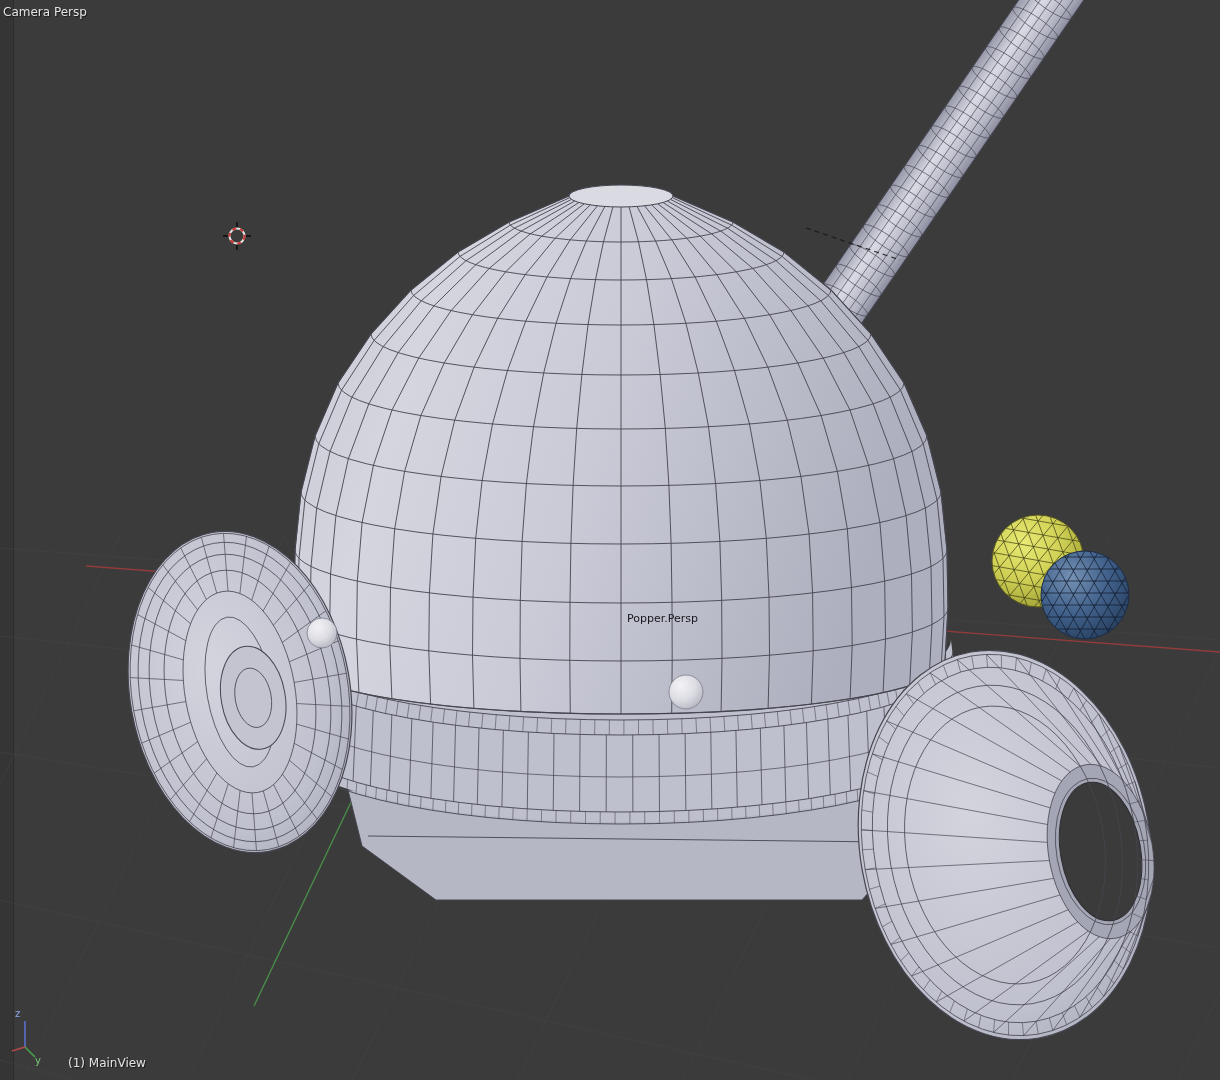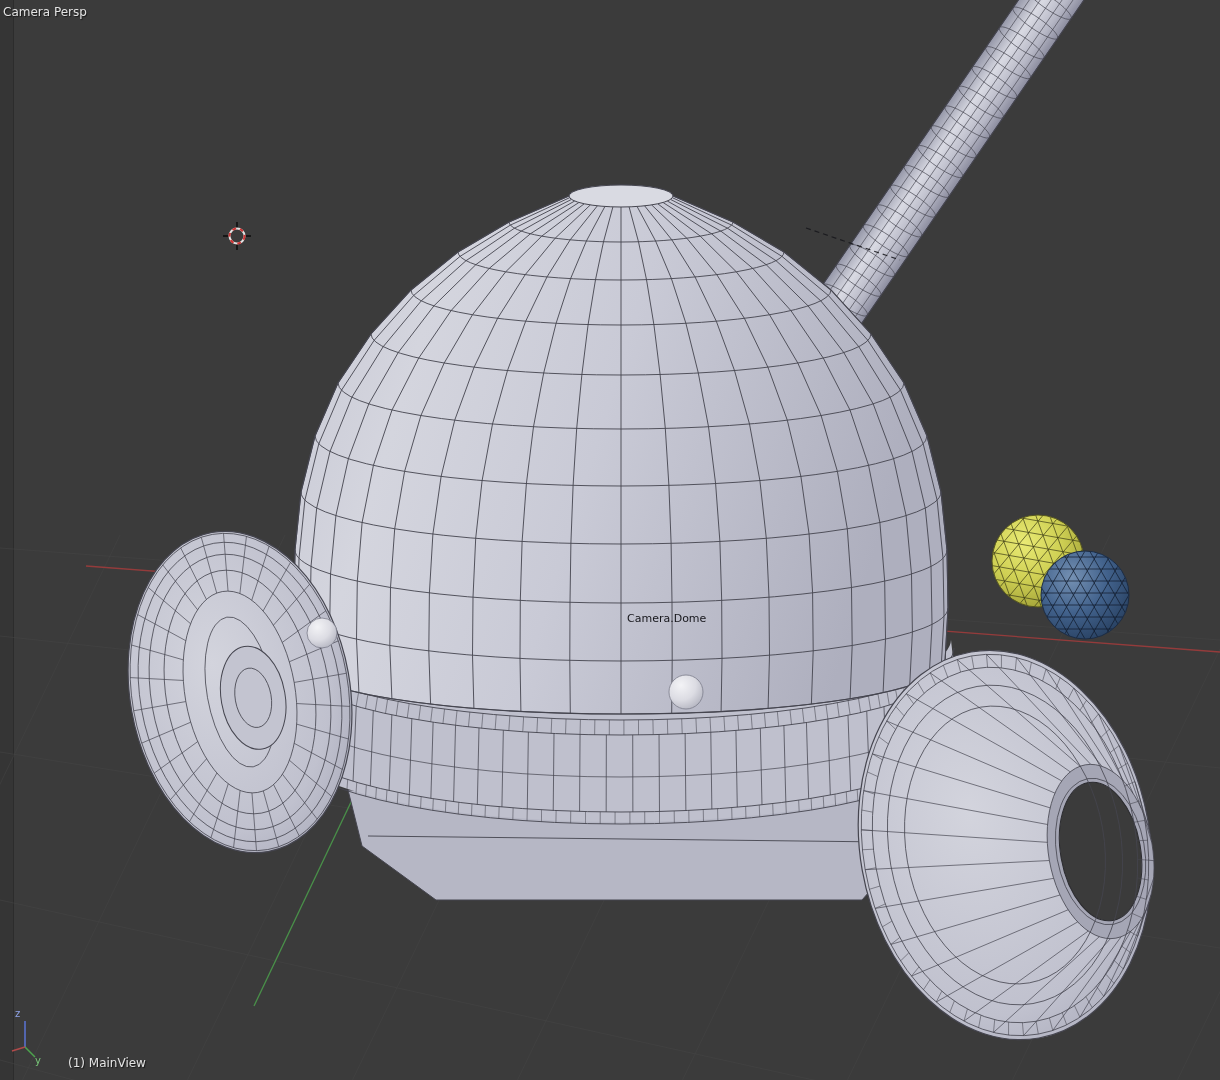--- a/index.html
+++ b/index.html
@@ -552,17 +552,17 @@
         <circle cx="237" cy="236" r="7.5" fill="none" stroke="#cc3333" stroke-width="2" stroke-dasharray="3.8 3.8"></circle>
       </g>
     <g id="g-gizmo">
         <line x1="25" y1="1047" x2="25" y2="1021" stroke="#5b74d6" stroke-width="1.5"></line>
         <line x1="25" y1="1047" x2="35" y2="1057" stroke="#4da34d" stroke-width="1.5"></line>
         <line x1="25" y1="1047" x2="12" y2="1051" stroke="#b04a4a" stroke-width="1.5"></line>
       </g>
   </svg>
 
   <div class="overlay view-label">Camera Persp</div>
-  <div class="overlay object-label">Camera.Dome</div>
+  <div class="overlay object-label">Popper.Persp</div>
   <div class="overlay scene-label">(1) MainView</div>
   <div class="overlay gizmo-z">z</div>
   <div class="overlay gizmo-y">y</div>
 </div>
 
 </body></html>

